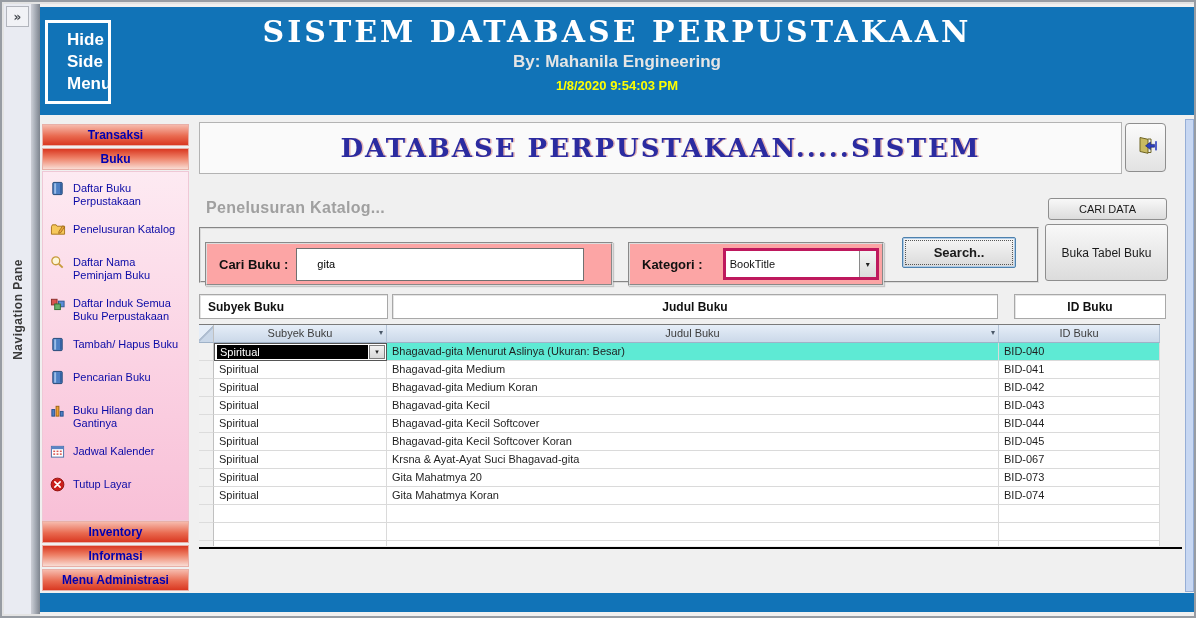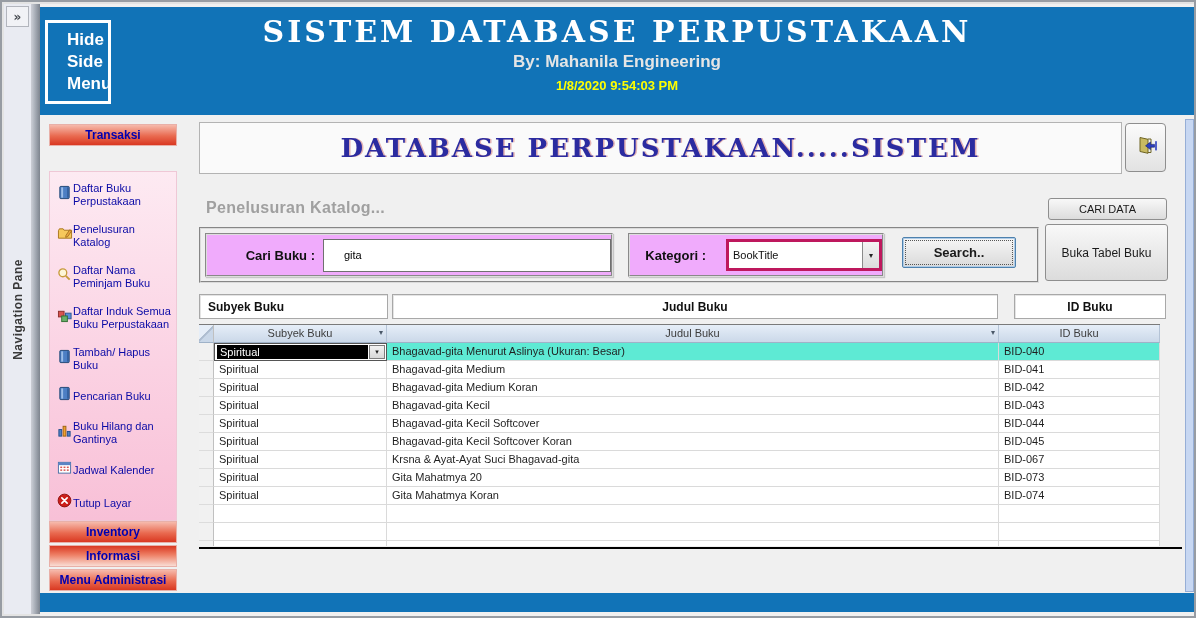--- a/index.html
+++ b/index.html
@@ -31,33 +31,33 @@
               font:700 17px/22px "Liberation Sans",sans-serif; text-align:left;
               padding-left:19px; cursor:pointer; }
   .t1 { padding-top:8px; color:#FFFFFF; font-family:"DejaVu Serif",serif;
         font-size:30px; font-weight:700; letter-spacing:3px; line-height:34px; }
   .t2 { margin-top:3px; color:#e5e5e5; font-size:17px; font-weight:700; }
   .t3 { margin-top:6px; color:#FFFF00; font-size:13px; font-weight:700; }
 
   .form-footer { position:absolute; left:0; top:589px; right:0; height:19px; background:#1173B7; }
 
   
-  .sidebar { position:absolute; left:9px; top:113px; width:128px; height:475px;padding-left:45px; }
+  .sidebar { position:absolute; left:2px; top:113px; width:147px; height:475px;padding-left:45px; }
   .grp { height:22px; margin-bottom:2px; display:flex; align-items:center; justify-content:center;
          font-size:12px; font-weight:700; color:#0000B0; cursor:pointer;
          border:1px solid #E8B0A8; }
   .grad-a { background:linear-gradient(180deg,#F6BAAC 0%,#E96A50 55%,#D93821 100%); }
   .grad-b { background:linear-gradient(180deg,#D93821 0%,#EE8066 45%,#F9DCD4 100%); }
   .top-groups { position:absolute; left:0; top:7px; right:0; }
   .bottom-groups { position:absolute; left:0; top:404px; right:0; }
   .menu { position:absolute; left:0; top:54px; right:0; height:350px;
           background:linear-gradient(180deg,#FDEAF2 0%,#FBD2E3 55%,#F8C0D7 100%);
           border:1px solid #EFC8D6; padding:10px 4px 0 7px;
           display:flex; flex-direction:column; gap:15px; }
-  .mi { display:flex; align-items:center; cursor:pointer; }
+  .mi { display:flex; gap:7px; align-items:flex-start; cursor:pointer; }
   .mi .ic { flex:0 0 16px; margin-top:-1px; }
   .mi .lbl { font-size:11px; line-height:13px; color:#0A0AA6; }
 
   
   .content { position:absolute; left:157px; top:115px; width:990px; height:475px; }
 
   .title-box { position:absolute; left:2px; top:3px; width:923px; height:52px;
                background:#FAFAFA; border:1px solid #B3B3B3; text-align:center; }
   .form-title { font-family:"DejaVu Serif",serif; font-size:26px; font-weight:700;
                 letter-spacing:2px; color:#2B2BA0; line-height:50px;
@@ -69,23 +69,23 @@
   .heading { position:absolute; left:9px; top:80px; font-size:16px; font-weight:700;
              color:#A0A0A0; letter-spacing:.3px; }
 
   .btn { background:linear-gradient(#F8F8F8,#DCDCDC); border:1px solid #8E8E8E;
          border-radius:3px; color:#1A1A1A; cursor:pointer; }
   .cari-data-btn { position:absolute; left:851px; top:79px; width:119px; height:22px; font-size:11px; }
   .buka-btn { position:absolute; left:848px; top:105px; width:123px; height:57px; font-size:12px; }
 
   .search-outer { position:absolute; left:2px; top:108px; width:840px; height:56px;
                   background:#F0F0F0; border:2px groove #DADADA; }
-  .fgroup { position:absolute; top:4px; height:44px; background:#f0abfc;
+  .fgroup { position:absolute; top:13px; height:44px; background:#fca5a5;
             border:2px groove #DDDDDD; box-shadow:1px 1px 1px rgba(120,120,120,.35);
-            display:flex; align-items:center;justify-content:flex-end; }
+            display:flex; align-items:center; }
   .g-cari { left:4px; width:408px; }
   .g-kat  { left:427px; width:256px;gap:12px; }
   .flabel { font-size:13px; font-weight:700; color:#111; margin:0 8px 0 12px; white-space:nowrap; }
   .tinput { width:288px; height:33px; border:1px solid #707070; background:#FFF;
             font:11px "Liberation Sans",sans-serif; padding:1px 20px; }
   .combo { width:156px; height:32px; border:3px solid #be185d; background:#FFF;
            display:flex; align-items:center; cursor:pointer; }
   .combo .cv { flex:1; font-size:11px; padding-left:4px; color:#111; }
   .cbtn { width:17px; height:100%; background:linear-gradient(#F4F4F4,#DCDCDC);
           border-left:1px solid #8A8A8A; font-size:8px; color:#222;
@@ -152,20 +152,21 @@
     <div class="form-header">
       <button class="hide-btn">Hide Side Menu</button>
       <div class="t1">SISTEM DATABASE PERPUSTAKAAN</div>
       <div class="t2">By: Mahanila Engineering</div>
       <div class="t3">1/8/2020 9:54:03 PM</div>
     </div>
 
     <div class="sidebar">
       <div class="top-groups">
           <div class="grp grad-a">Transaksi</div>
+          <div class="grp grad-b">Buku</div>
         </div>
       <div class="menu">
           <div class="mi">
             <span class="ic"><svg width="15" height="15" viewBox="0 0 16 16">
                 <rect x="3" y="1.5" width="10" height="13" rx="1" fill="#4D7FC4" stroke="#1F4573"></rect>
                 <rect x="4.5" y="2.5" width="2" height="11" fill="#9DBEE8"></rect>
                 <rect x="11" y="2.5" width="1.2" height="11" fill="#2A5693"></rect>
               </svg></span>
             <span class="lbl">Daftar Buku Perpustakaan</span>
           </div>

